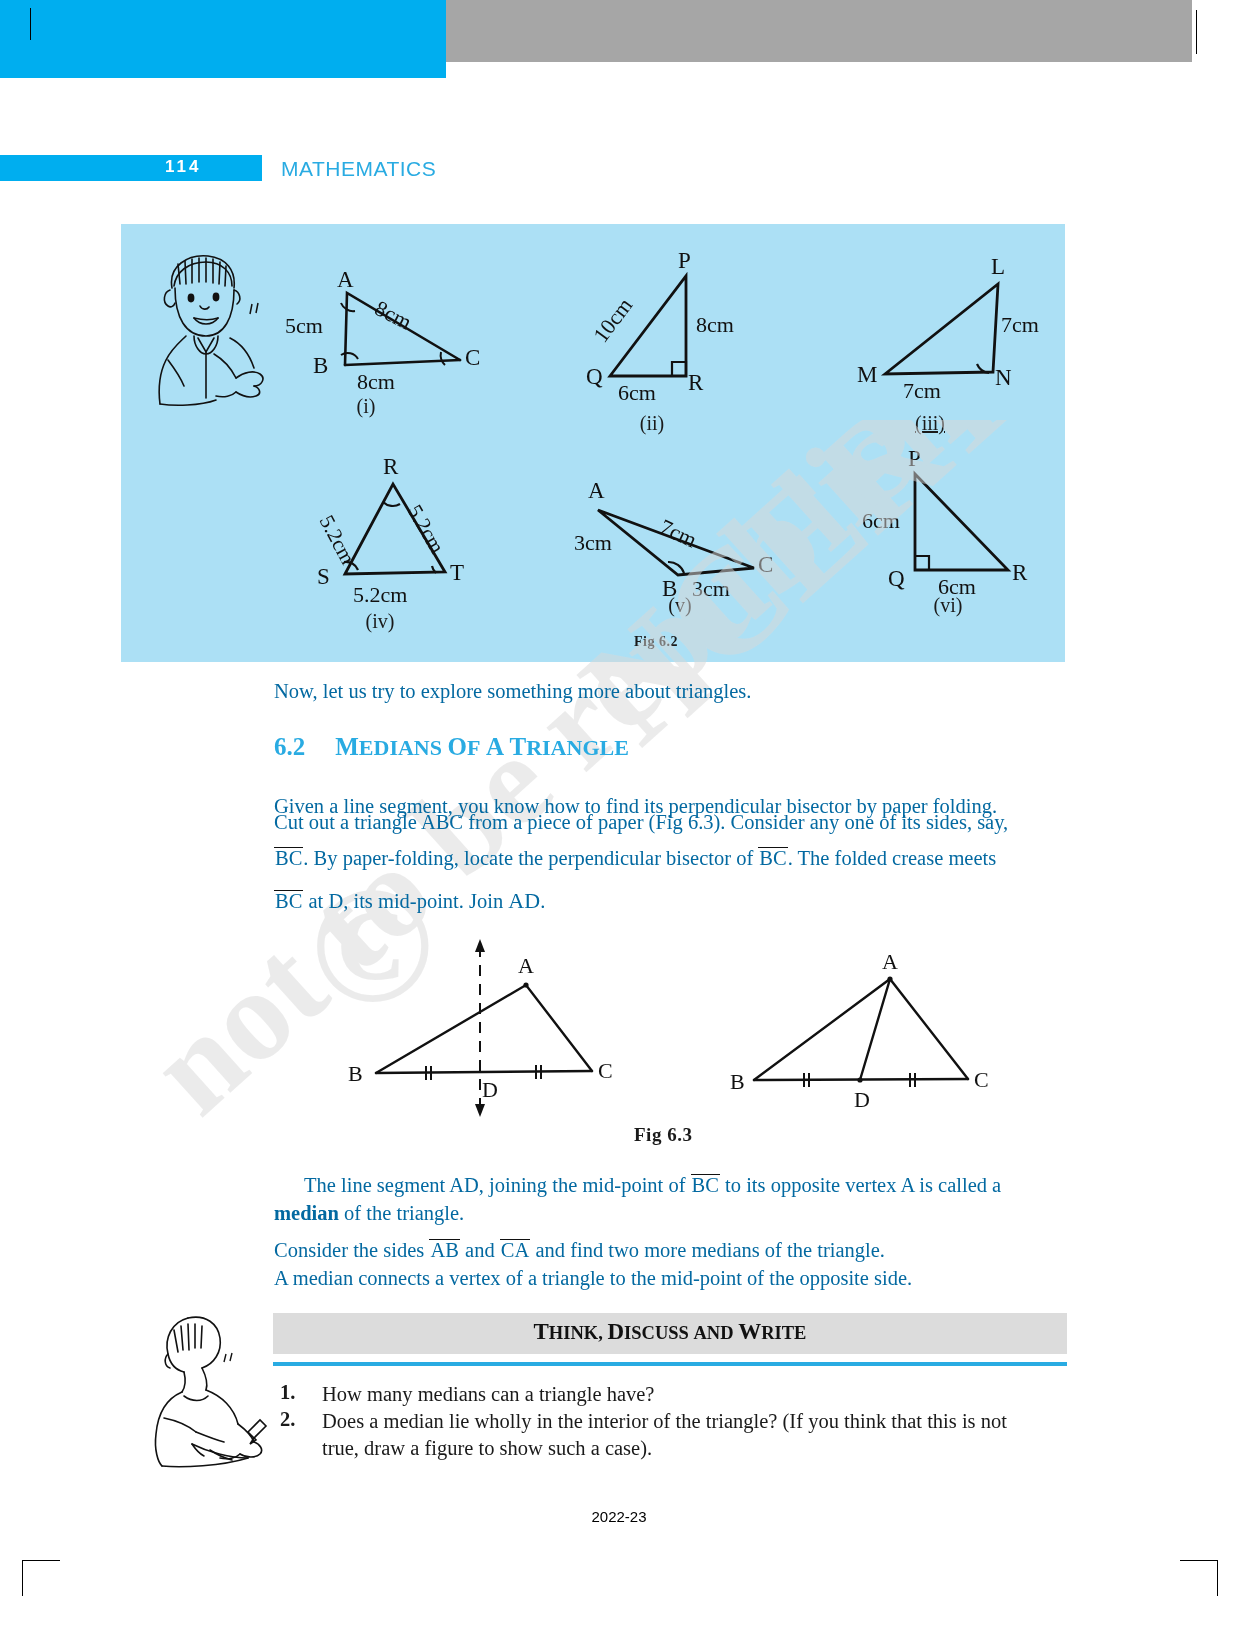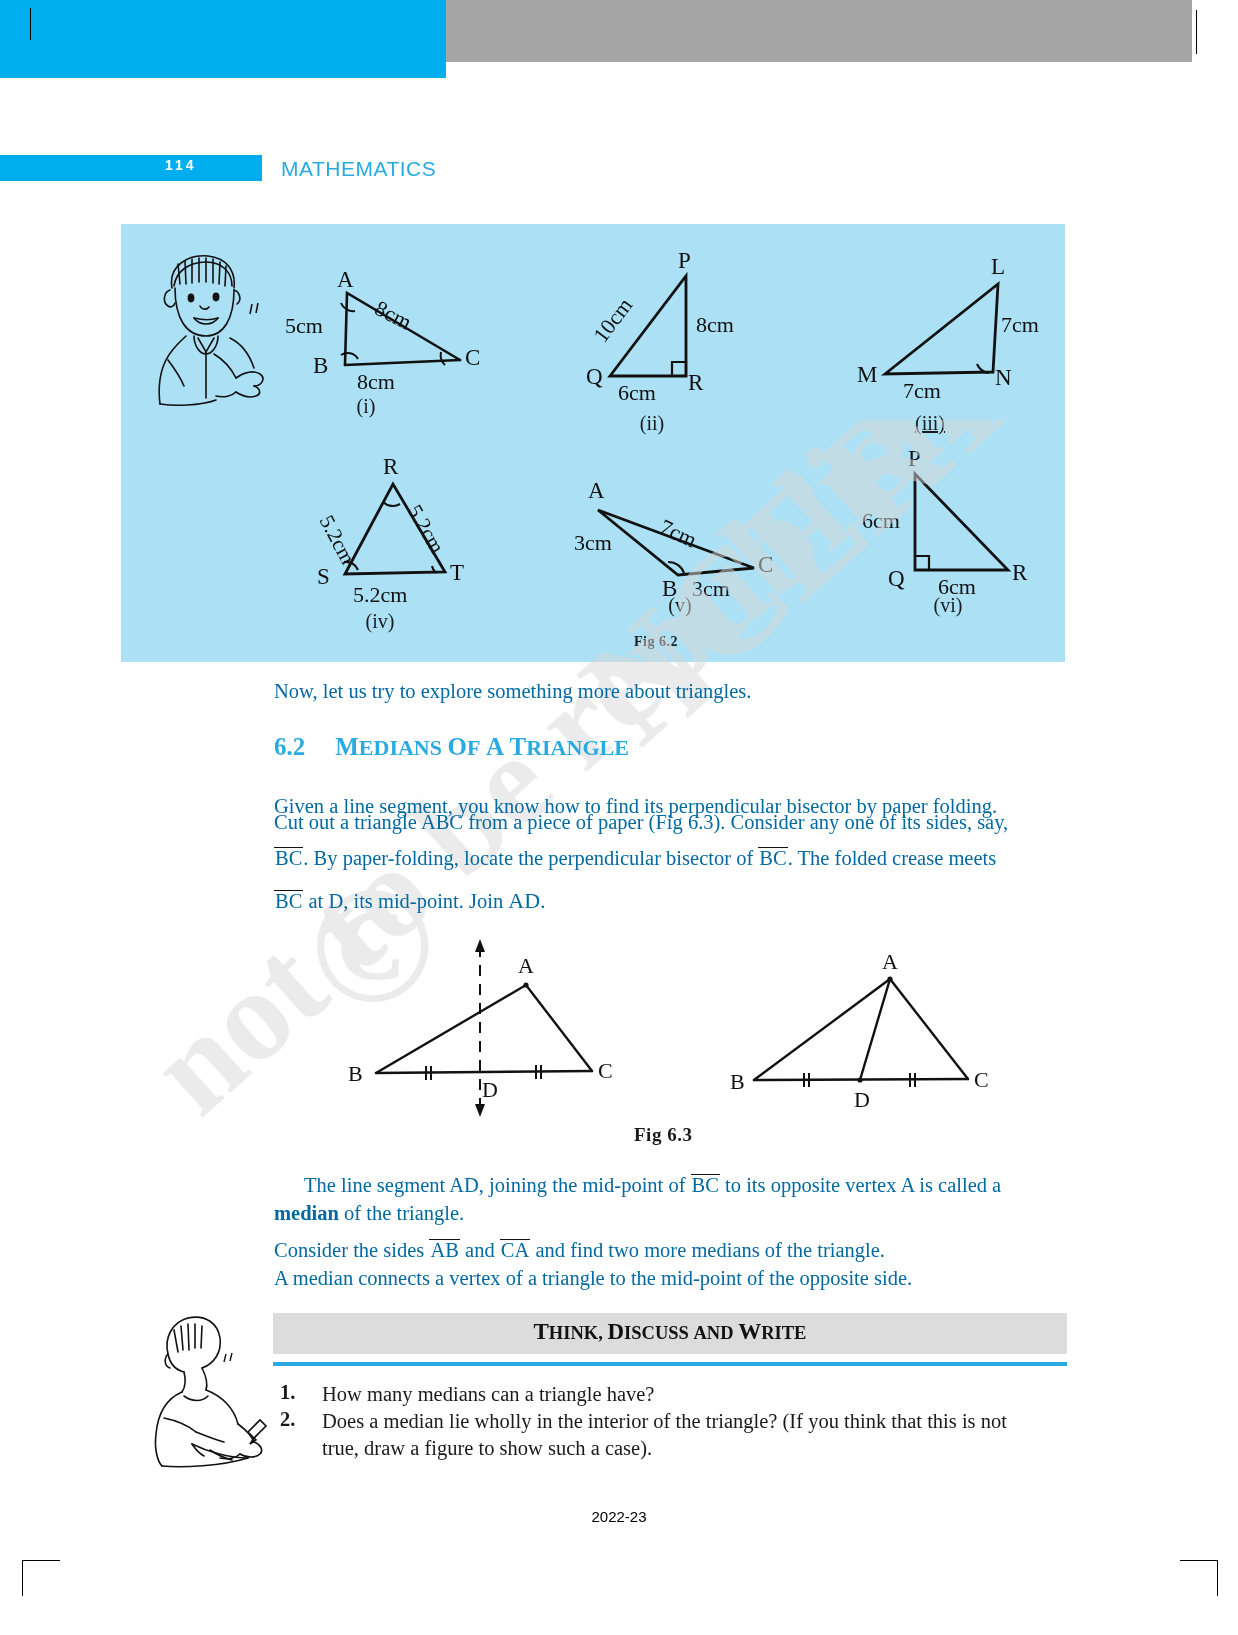--- a/index.html
+++ b/index.html
@@ -46,21 +46,21 @@
   }
 
   
   .runhead {
     position:absolute; left:0; top:155px; width:262px; height:26px;
     background:#00AEEF;
   }
   .runhead-num {
     position:absolute; left:165px; top:157px;
     font-family:"Liberation Sans", sans-serif;
-    font-size:14px; font-weight:bold; color:#ffffff; letter-spacing:3px;
+    font-size:17px; font-weight:bold; color:#ffffff; letter-spacing:3px;
   }
   .runhead-title {
     position:absolute; left:281px; top:157px;
     font-family:"Liberation Sans", sans-serif;
     font-size:21px; color:#29ABE2; letter-spacing:0.5px;
   }
 
   
   .fig62-panel {
     position:absolute; left:121px; top:224px; width:944px; height:438px;

